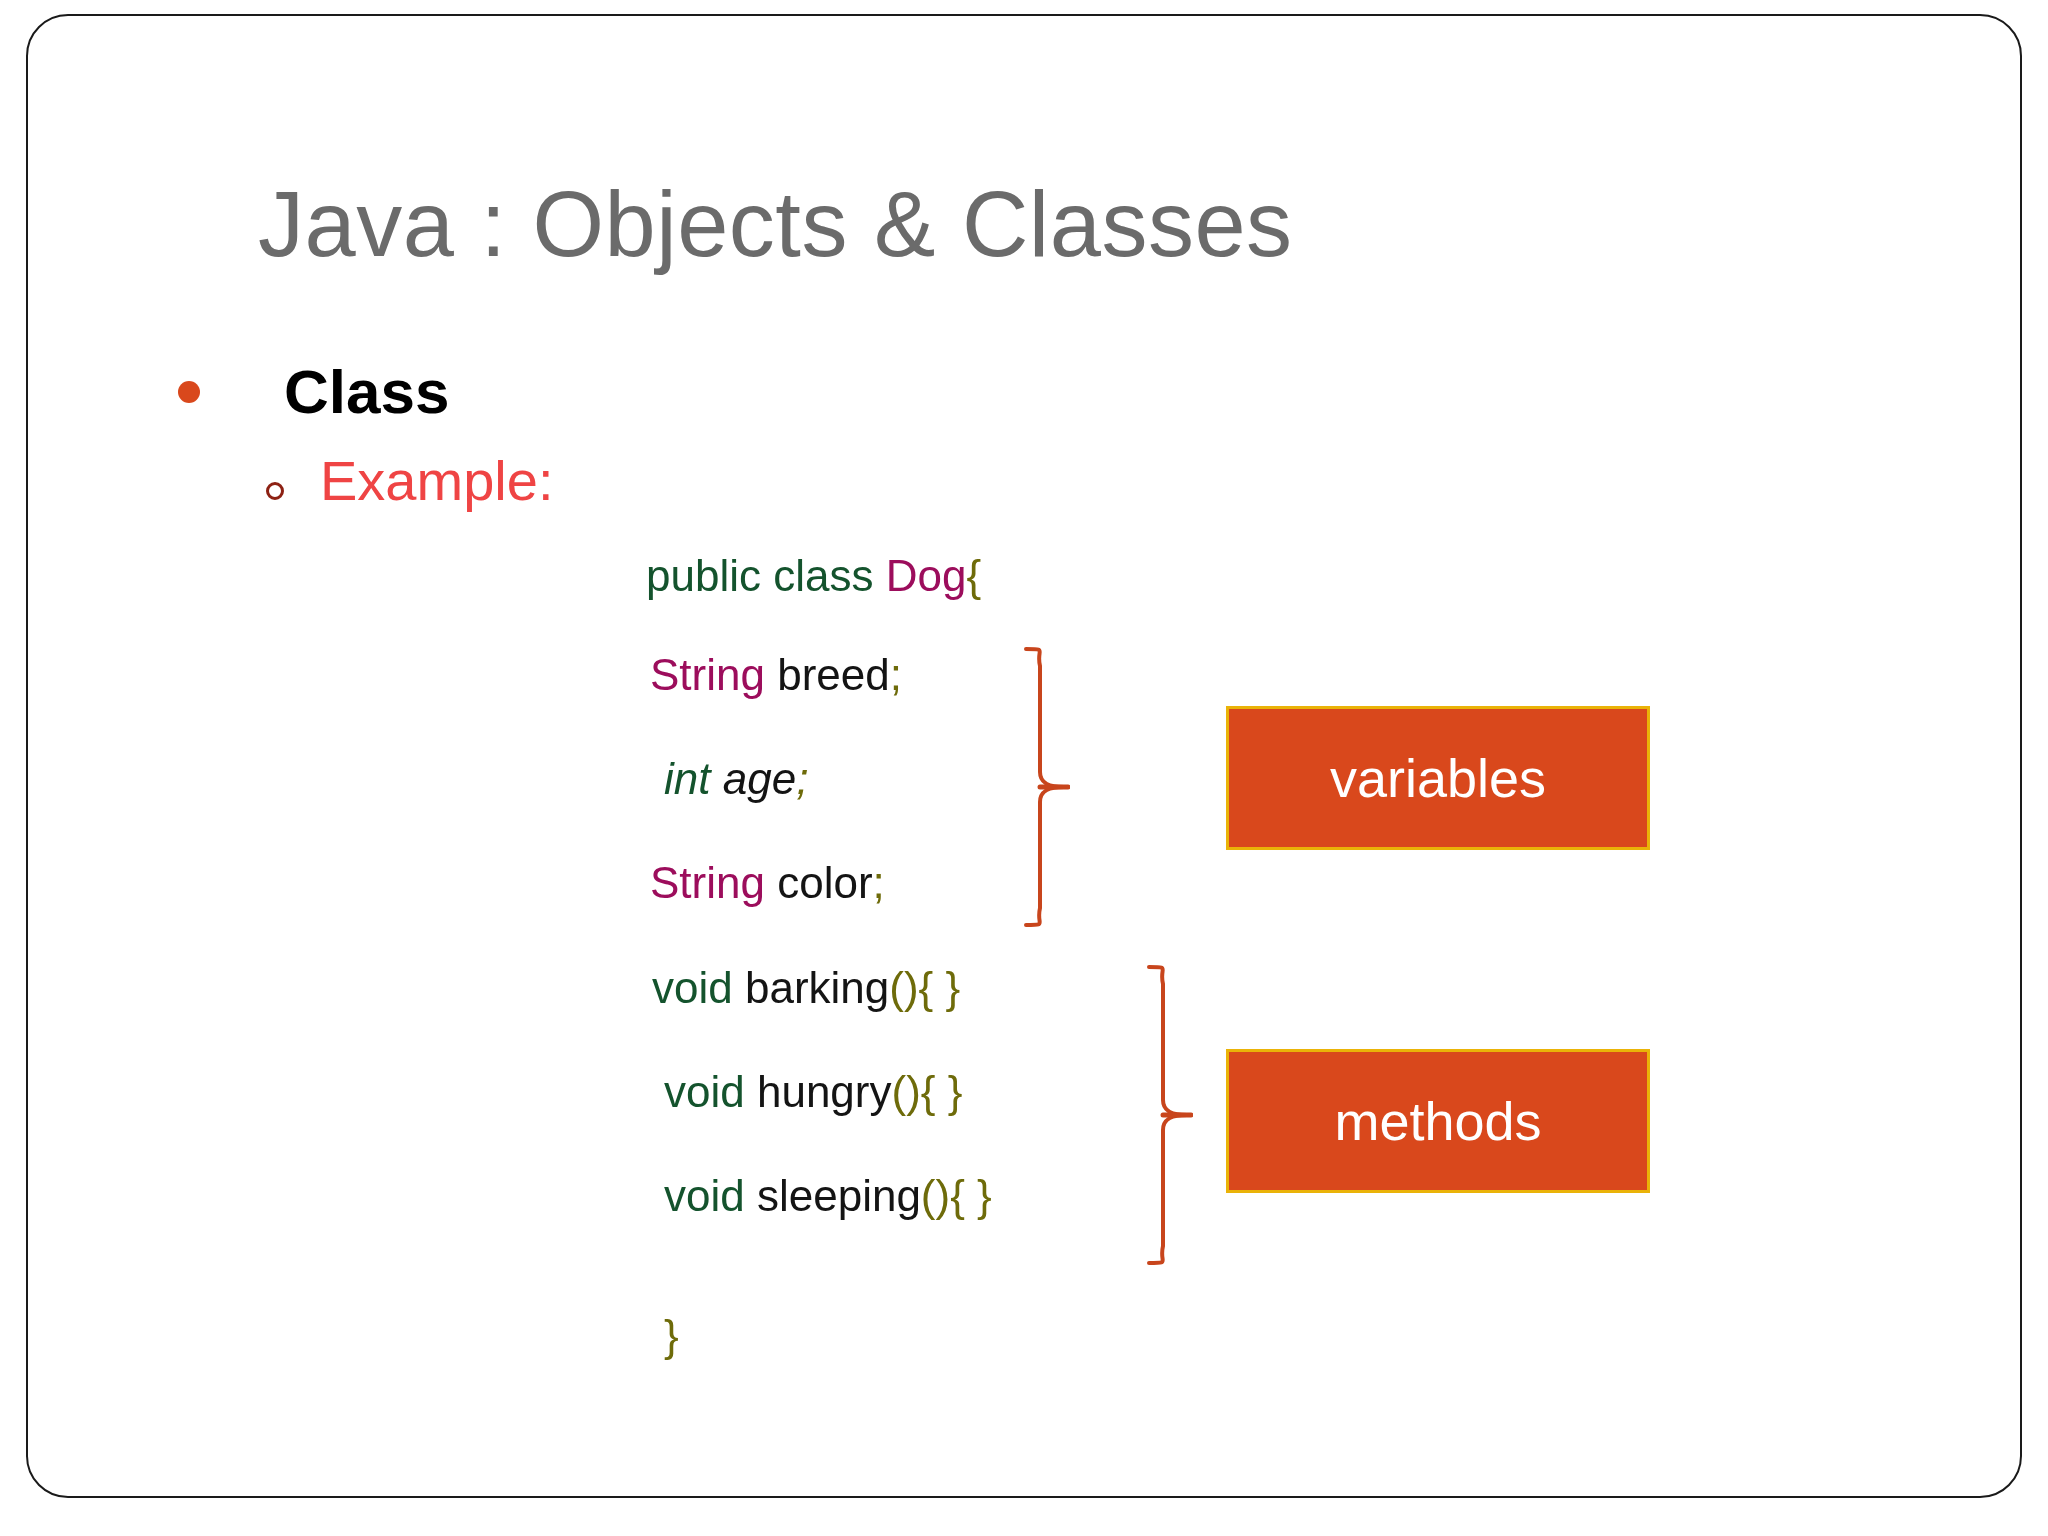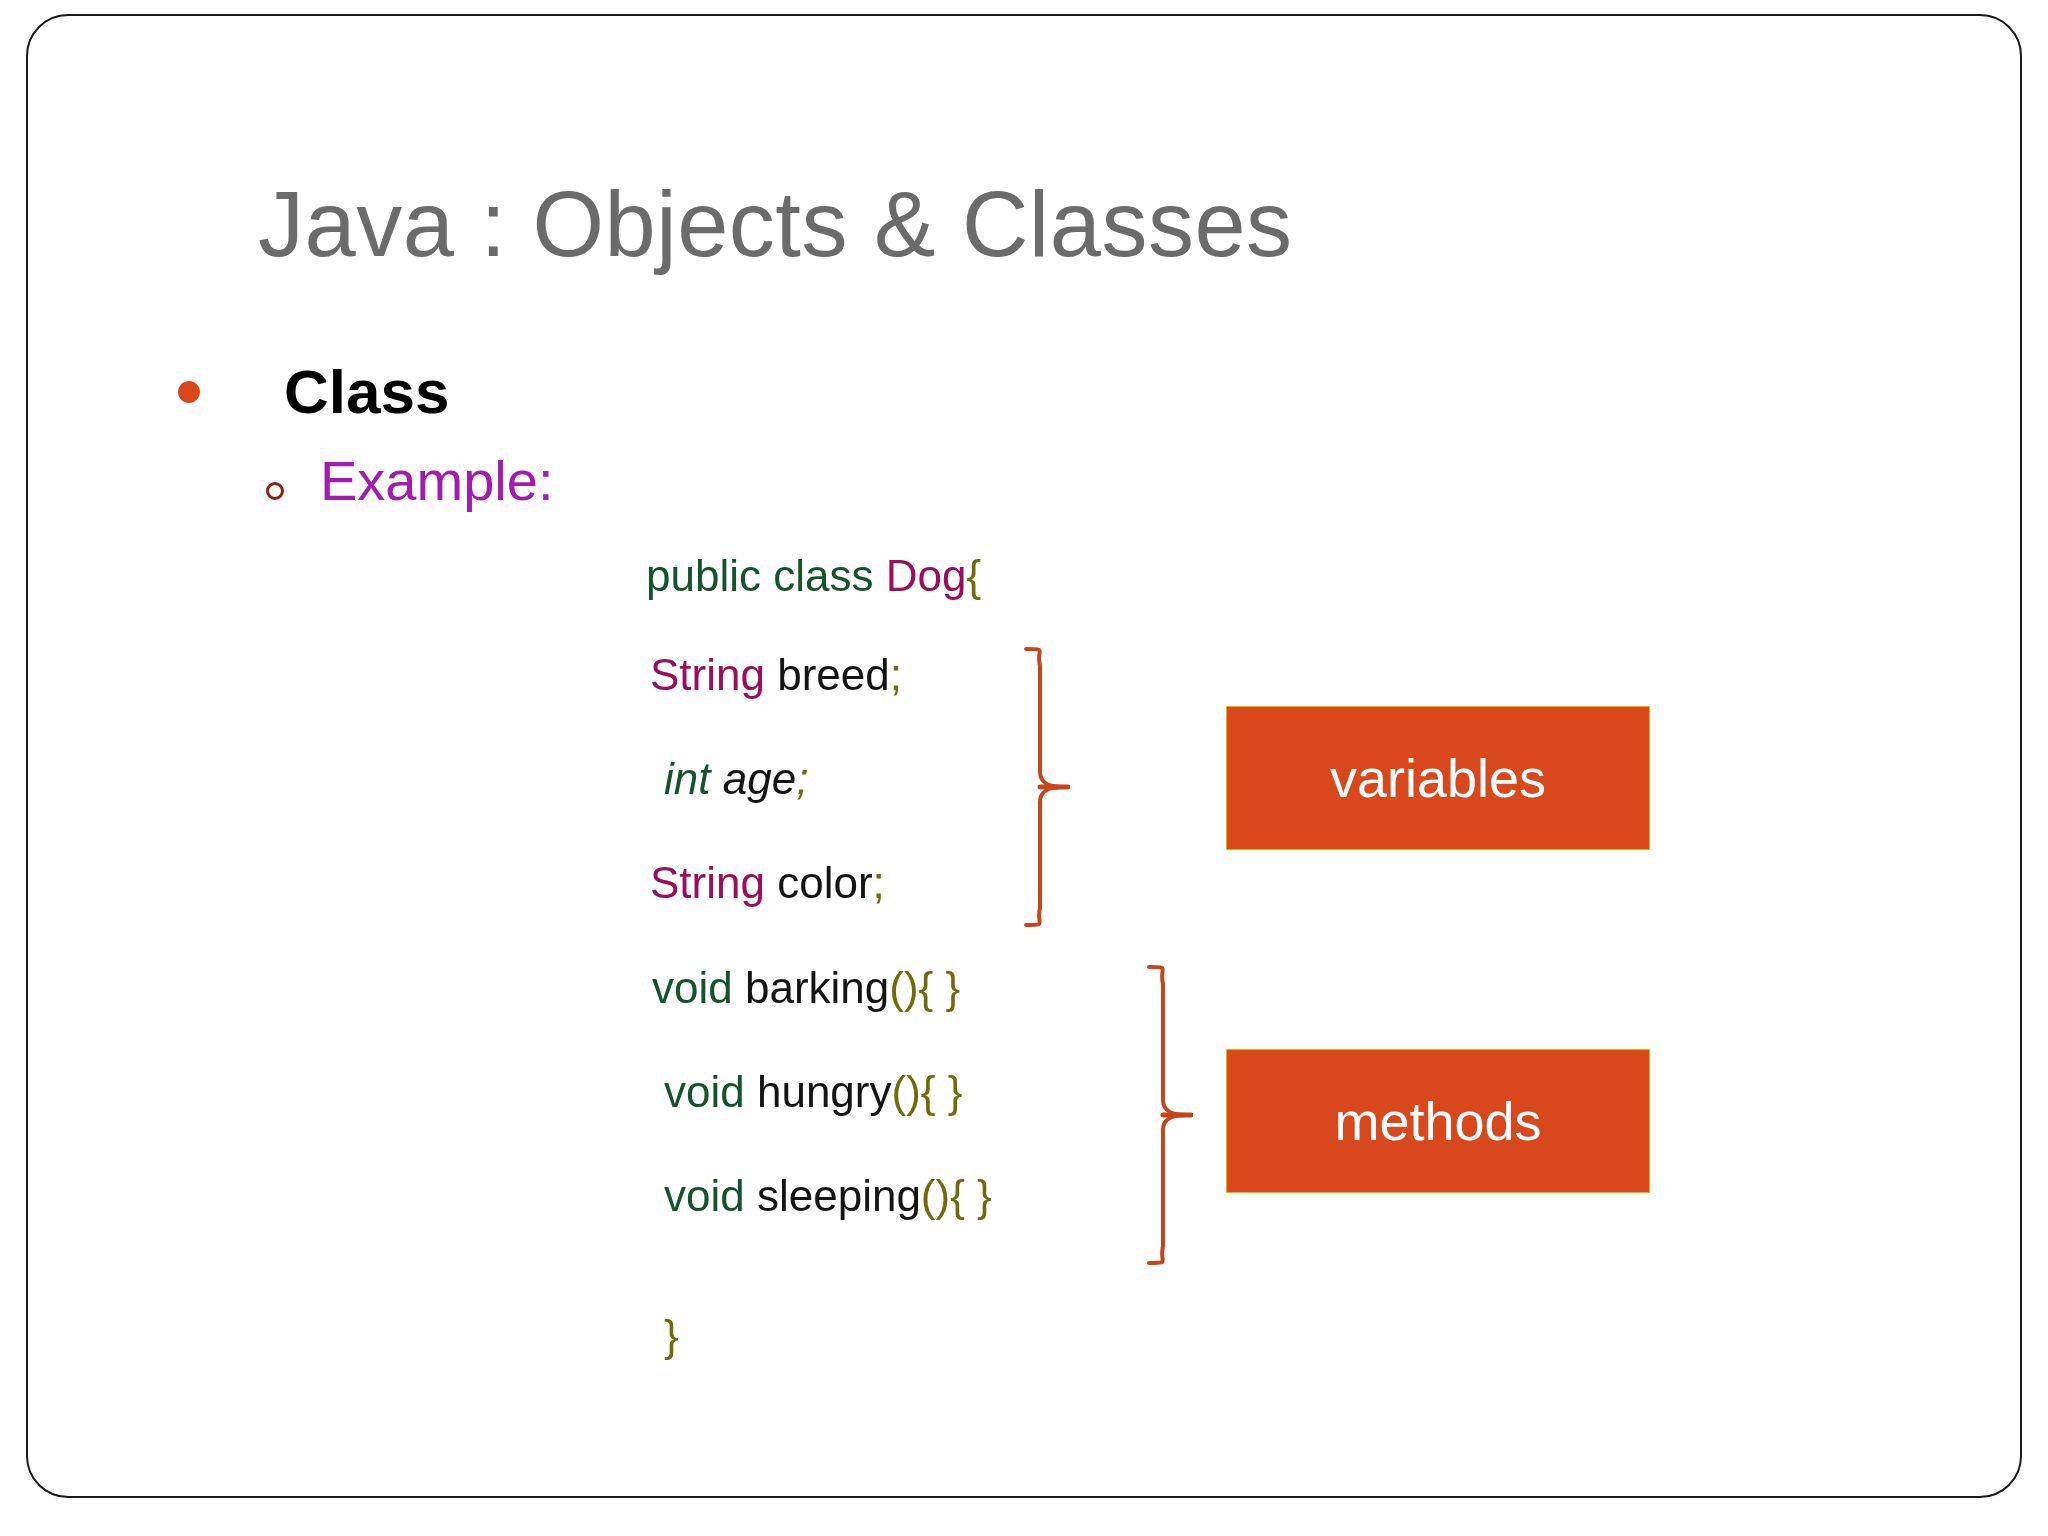--- a/index.html
+++ b/index.html
@@ -78,21 +78,21 @@
     border-radius: 50%;
     border: 3px solid #8d2113;
     box-sizing: border-box;
     margin-right: 36px;
     flex: 0 0 auto;
     position: relative;
     top: 10px;
   }
   .bullet-l2 .txt {
     font-size: 56px;
-    color: #a21caf;
+    color: #ef4444;
     line-height: 1;
     white-space: nowrap;
   }
 
   
   .code {
     position: absolute;
     left: 618px;
     top: 538px;
     font-size: 44px;
@@ -111,21 +111,21 @@
   
   .brace {
     position: absolute;
   }
   .brace svg { display: block; }
 
   
   .label-box {
     position: absolute;
     background: #d9481c;
-    border: 1px solid #eab308;
+    border: 3px solid #eab308;
     display: flex;
     align-items: center;
     justify-content: center;
     box-sizing: border-box;
   }
   .label-box .lbl {
     color: #ffffff;
     font-size: 54px;
     line-height: 1;
     white-space: nowrap;

